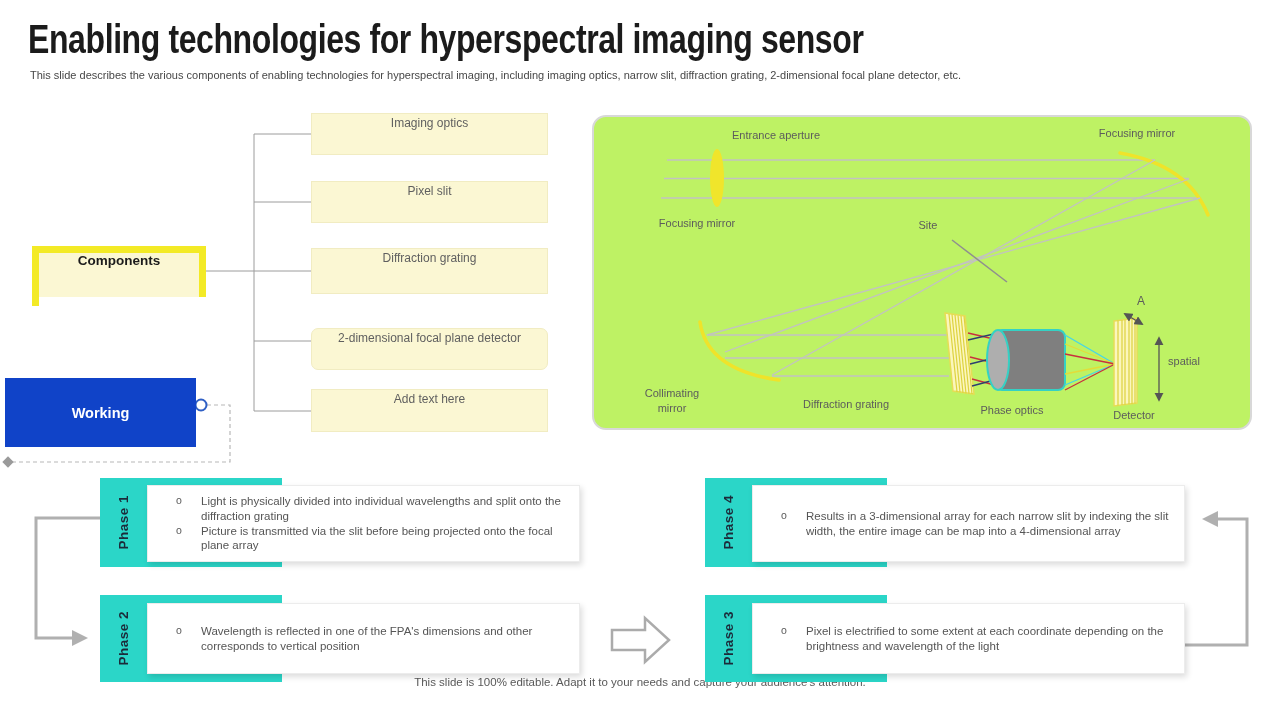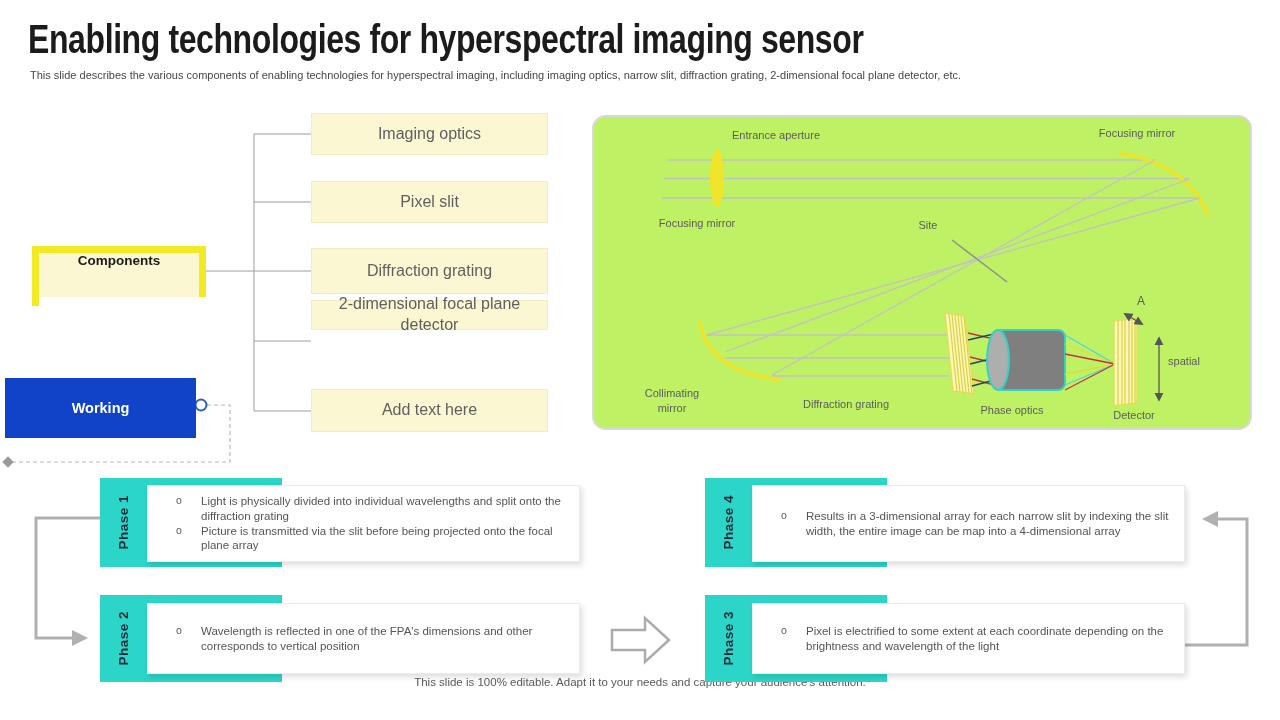--- a/index.html
+++ b/index.html
@@ -25,25 +25,25 @@
   .comp-box{
     left:32px;top:246px;width:174px;height:51px;box-sizing:border-box;
     background:#fbf7d3;border:7px solid #f3ea26;border-bottom:none;
     display:flex;align-items:flex-start;justify-content:center;z-index:2;
   }
   .comp-box span{font-size:13.5px;font-weight:bold;color:#1b1b1b;}
   .comp-nub{left:32px;top:295px;width:7px;height:11px;background:#f3ea26;z-index:2;}
   .ybox{
     left:311px;width:237px;box-sizing:border-box;
     background:#fbf7d3;border:1px solid #f1ecc2;
-    display:flex;align-items:center;justify-content:center;text-align:center;
-    font-size:16px;color:#5f5f5f;line-height:1.3;z-index:2;padding:2px 14px;
+    display:flex;align-items:flex-start;justify-content:center;text-align:center;
+    font-size:12px;color:#5f5f5f;line-height:1.3;z-index:2;padding:2px 14px;
   }
   .working-box{
-    left:5px;top:378px;width:191px;height:60px;background:#1043c8;
+    left:5px;top:378px;width:191px;height:69px;background:#1043c8;
     display:flex;align-items:center;justify-content:center;z-index:2;
   }
   .working-box span{color:#ffffff;font-weight:bold;font-size:14.5px;}
   
   .panel{
     left:592px;top:115px;width:660px;height:315px;box-sizing:border-box;
     border:2px solid #d8d8d8;border-radius:14px;background:#bef264;z-index:1;
   }
   .panel svg{position:absolute;left:0;top:0;}
   .dlabel{
@@ -125,21 +125,21 @@
 
 <div class="abs ybox" style="top:113px;height:42px;">
   <span>Imaging optics</span>
 </div>
 <div class="abs ybox" style="top:181px;height:42px;">
   <span>Pixel slit</span>
 </div>
 <div class="abs ybox" style="top:248px;height:46px;">
   <span>Diffraction grating</span>
 </div>
-<div class="abs ybox" style="top:300px;height:30px;">
+<div class="abs ybox" style="top:328px;height:42px;border-radius:7px;">
   <span>2-dimensional focal plane detector</span>
 </div>
 <div class="abs ybox" style="top:389px;height:43px;">
   <span>Add text here</span>
 </div>
 
 <div class="abs working-box">
   <span>Working</span>
 </div>
 

